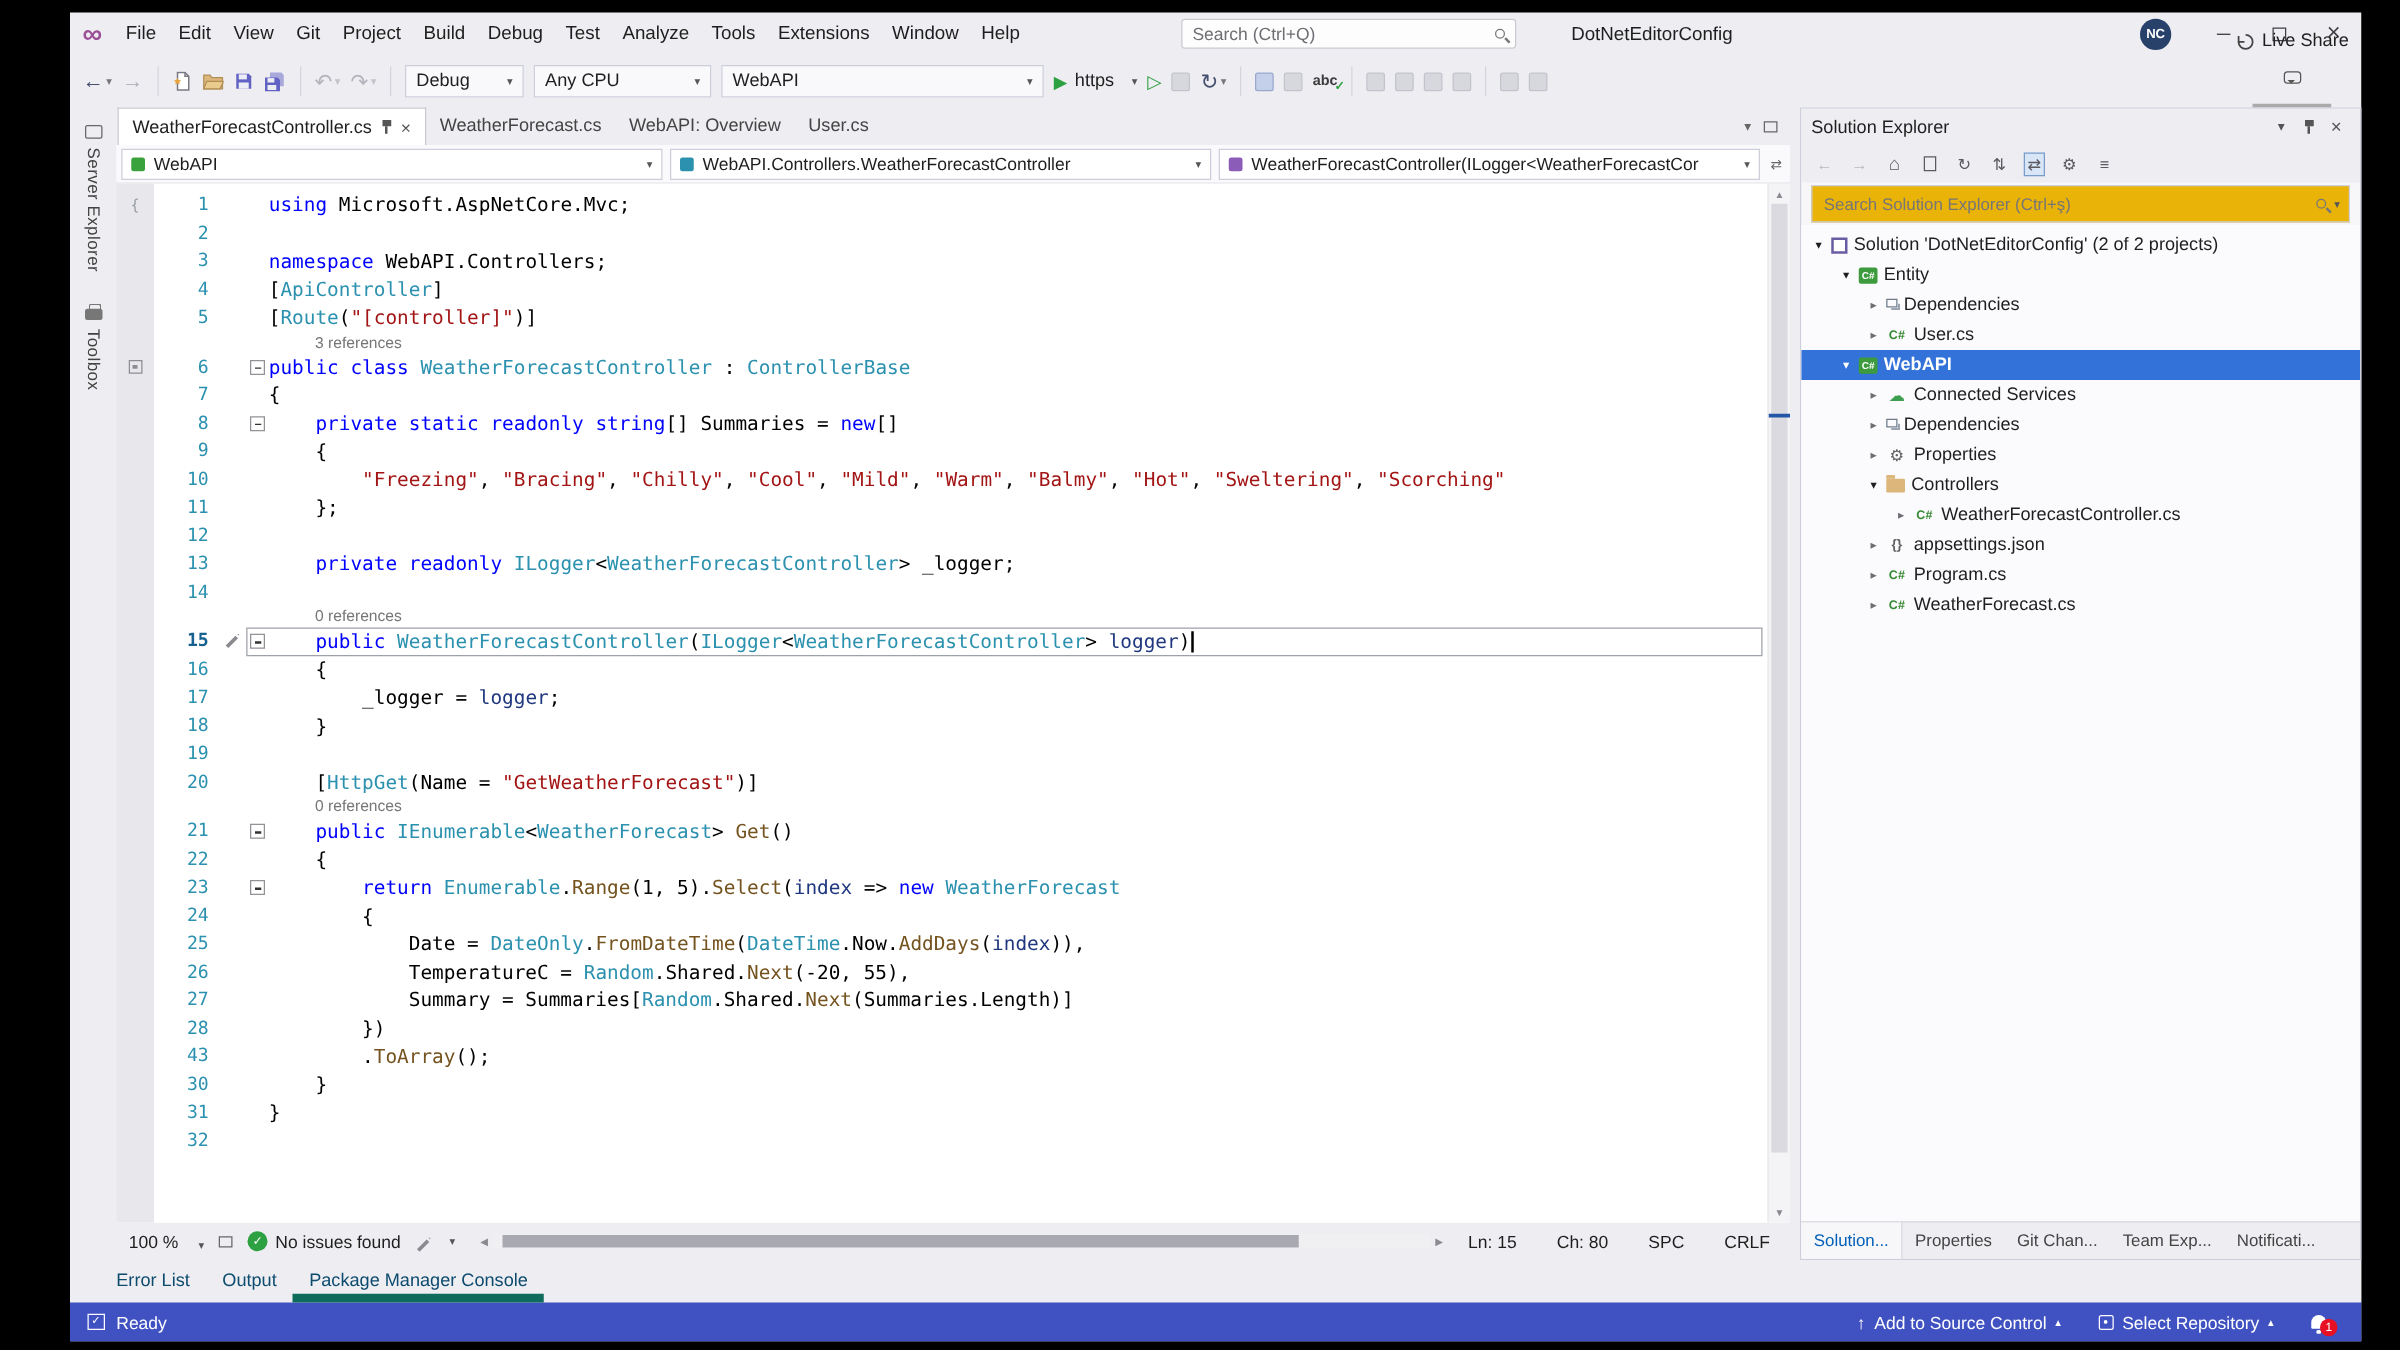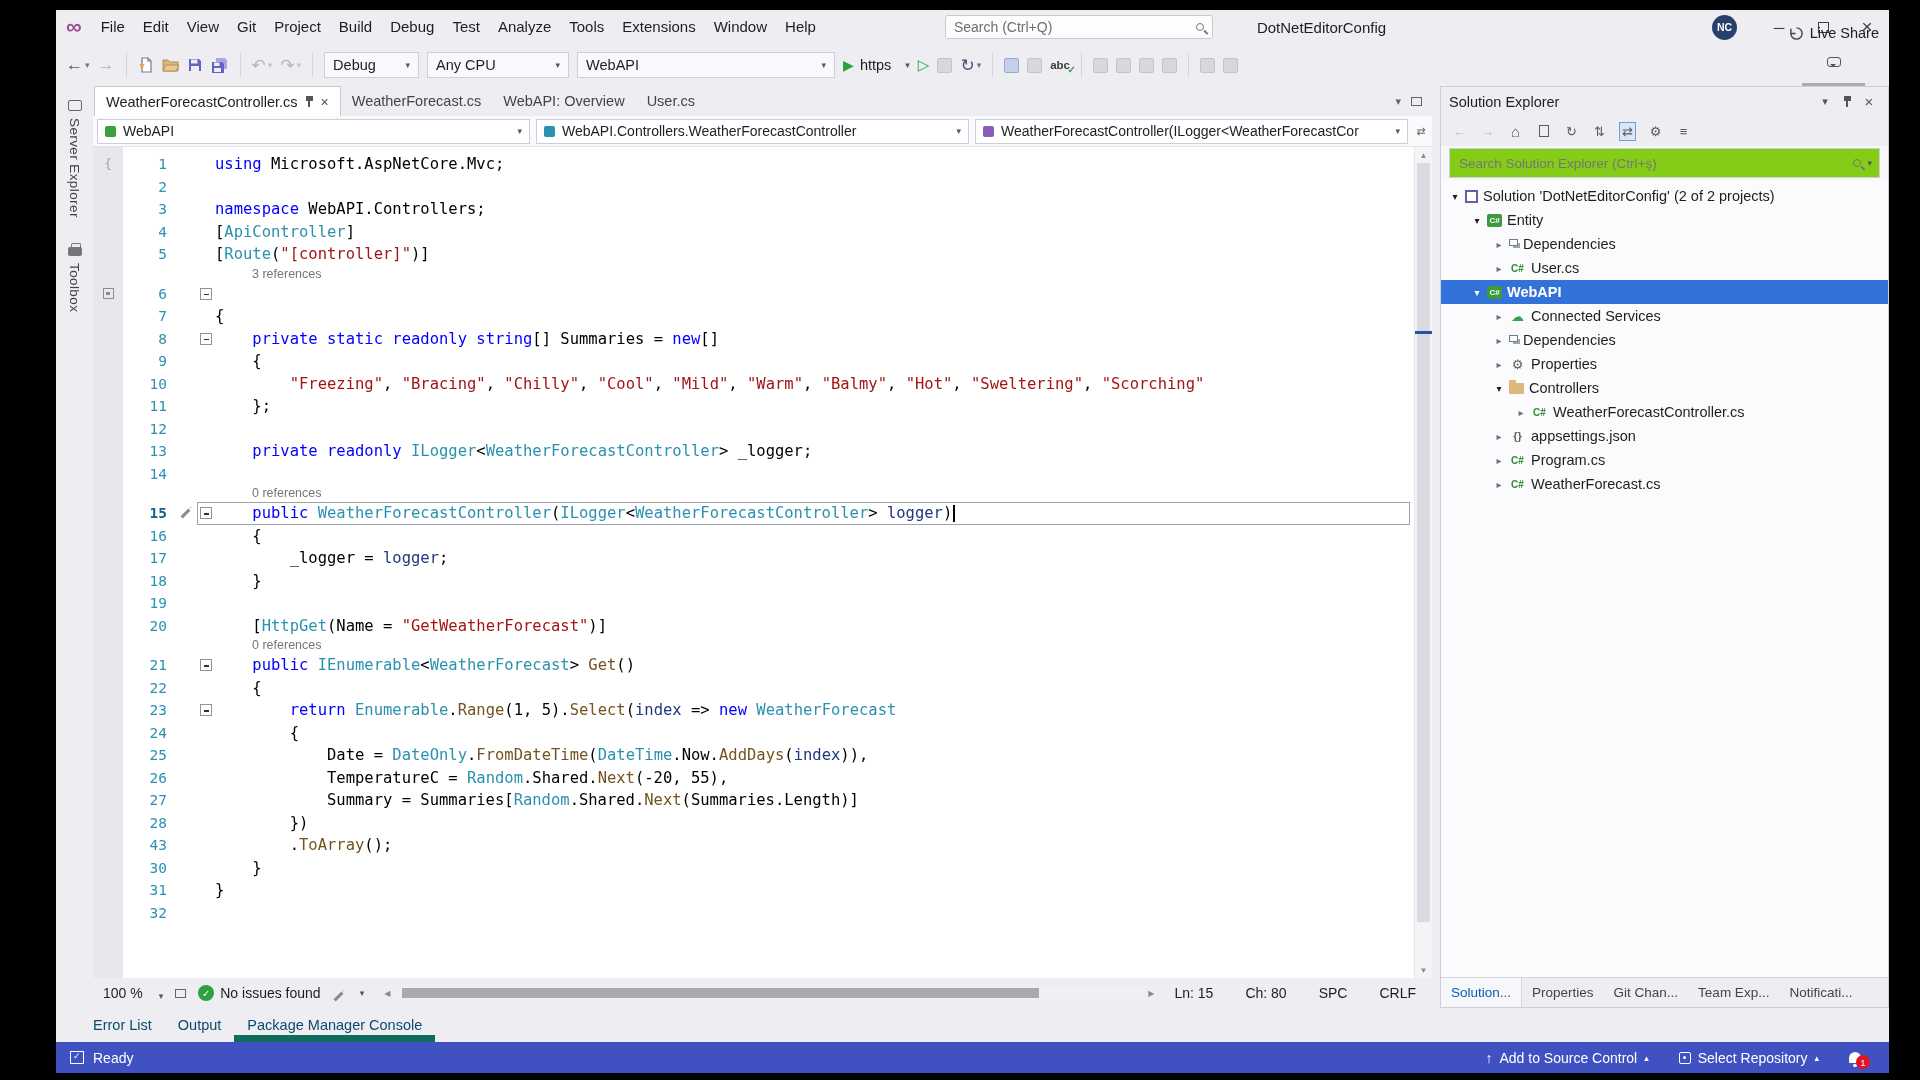--- a/index.html
+++ b/index.html
@@ -143,21 +143,21 @@
   .sol { width:449px; flex:none; display:flex; flex-direction:column; background:#F7F7FA; border:1px solid #CCCEDB; }
   .sol-header { height:29px; display:flex; align-items:center; background:#EEEEF2; padding:0 8px; flex:none; }
   .sol-title { font-size:14.5px; flex:1; }
   .hicon { width:22px; text-align:center; color:#555; font-size:11px; display:flex; align-items:center; justify-content:center; }
   .sol-tools { height:30px; display:flex; align-items:center; gap:11px; padding:0 10px; background:#EEEEF2; flex:none;
     color:#5A5A60; font-size:13px; }
   .sti { display:inline-flex; align-items:center; justify-content:center; width:17px; height:19px; }
   .sti.dis { color:#B8B8C0; }
   .sti.active { border:1px solid #7A9CC9; background:#D8E6F8; }
   .doc-ico { width:10px; height:12px; border:1.5px solid #5A5A60; display:inline-block; }
-  .sol-search { height:30px; display:flex; align-items:center; margin:2px 8px; border:1px solid #CCCEDB; background:#84cc16;
+  .sol-search { height:30px; display:flex; align-items:center; margin:2px 8px; border:1px solid #CCCEDB; background:#eab308;
     padding:0 7px; gap:6px; flex:none; }
   .sol-search input { border:none; outline:none; flex:1; font-size:13.5px; font-family:"Liberation Sans", sans-serif;
     color:#1E1E1E; background:transparent; }
   .sol-search input::placeholder { color:#767676; }
   .scaret { font-size:9px; color:#555; }
   .sol-tree { flex:1; overflow:hidden; padding-top:4px; background:#FBFBFD; }
   .trow { height:24px; display:flex; align-items:center; font-size:14.5px; white-space:nowrap; }
   .trow.sel { background:var(--sel,#3372D9); }
   .trow.sel .tlabel, .trow.sel .tar { color:#fff; }
   .tar { width:16px; text-align:center; color:#6D6D73; font-size:10px; flex:none; }
@@ -448,20 +448,21 @@
                 </div>
                 <div class="code-row">
                   <span class="g-bp">
                     <span class="m-box"></span>
                   </span>
                   <span class="g-num">6</span>
                   <span class="g-post"></span>
                   <span class="g-fold">
                     <span class="fold-box"></span>
                   </span>
+                  <span class="code-text"><span class="tok-k">public</span><span class="tok-p"> </span><span class="tok-k">class</span><span class="tok-p"> </span><span class="tok-t">WeatherForecastController</span><span class="tok-p"> : </span><span class="tok-t">ControllerBase</span></span>
                 </div>
                 <div class="code-row">
                   <span class="g-bp"></span>
                   <span class="g-num">7</span>
                   <span class="g-post"></span>
                   <span class="g-fold"></span>
                   <span class="code-text"><span class="tok-p">{</span></span>
                 </div>
                 <div class="code-row">
                   <span class="g-bp"></span>

